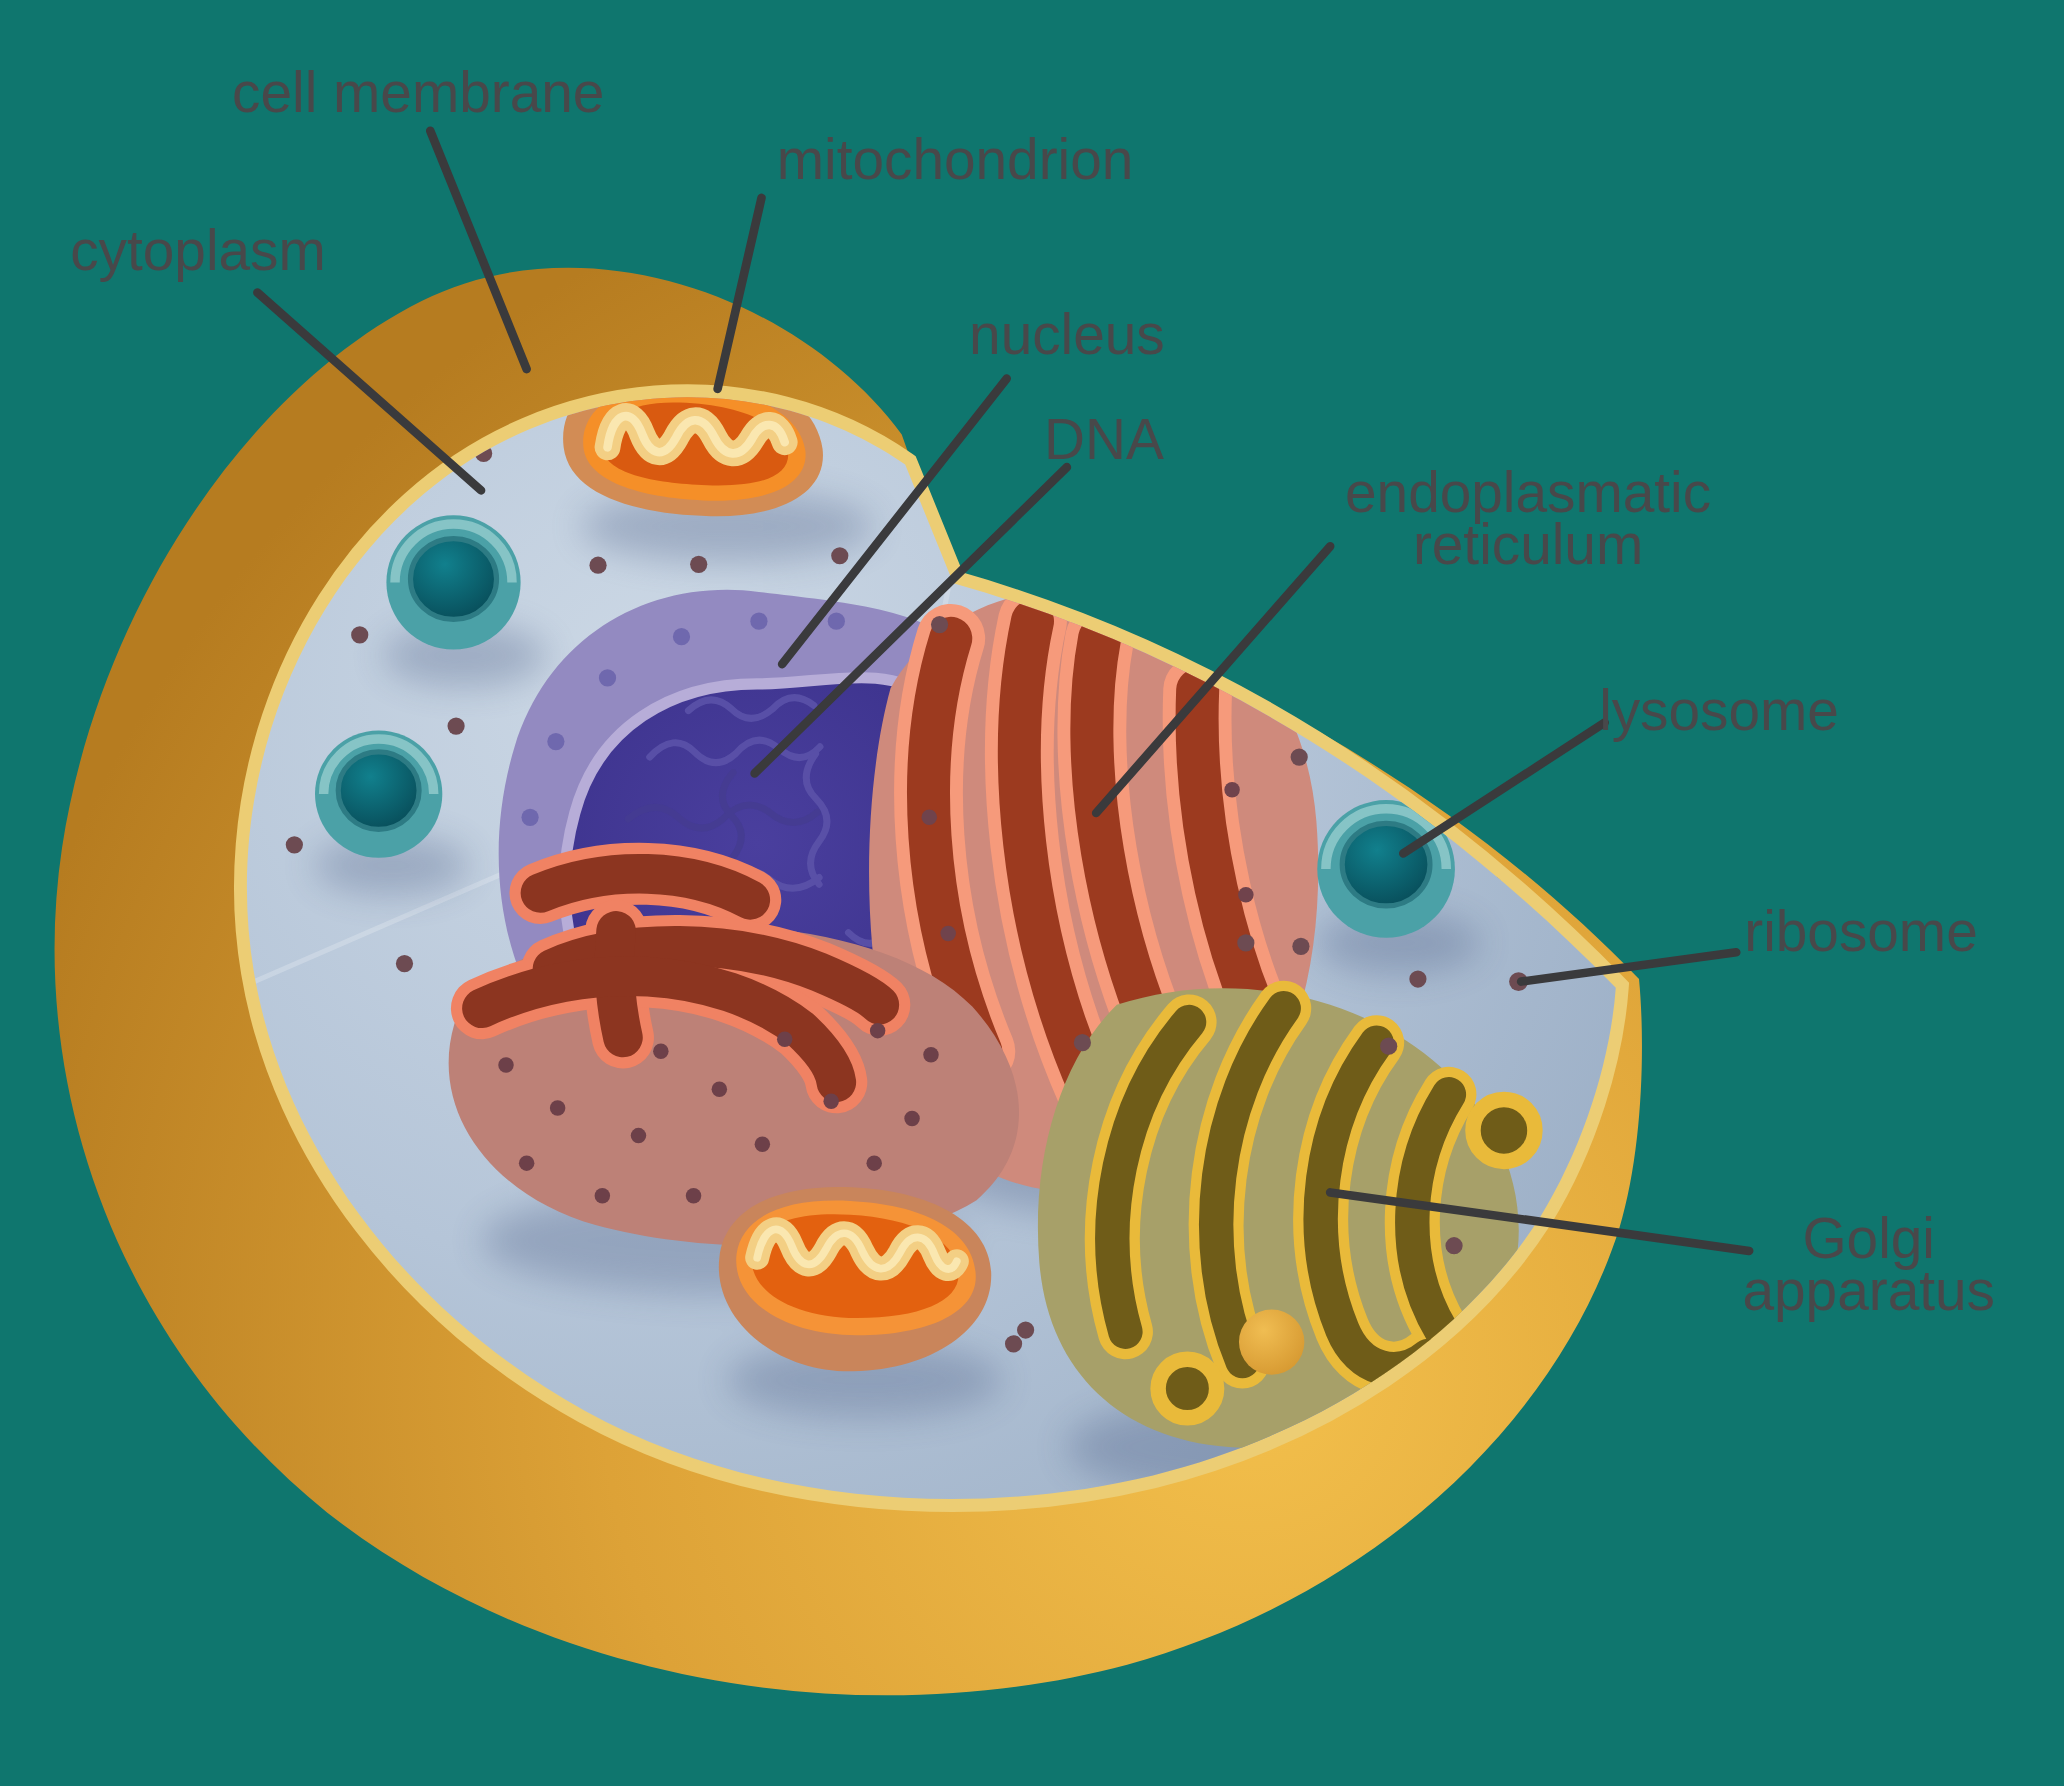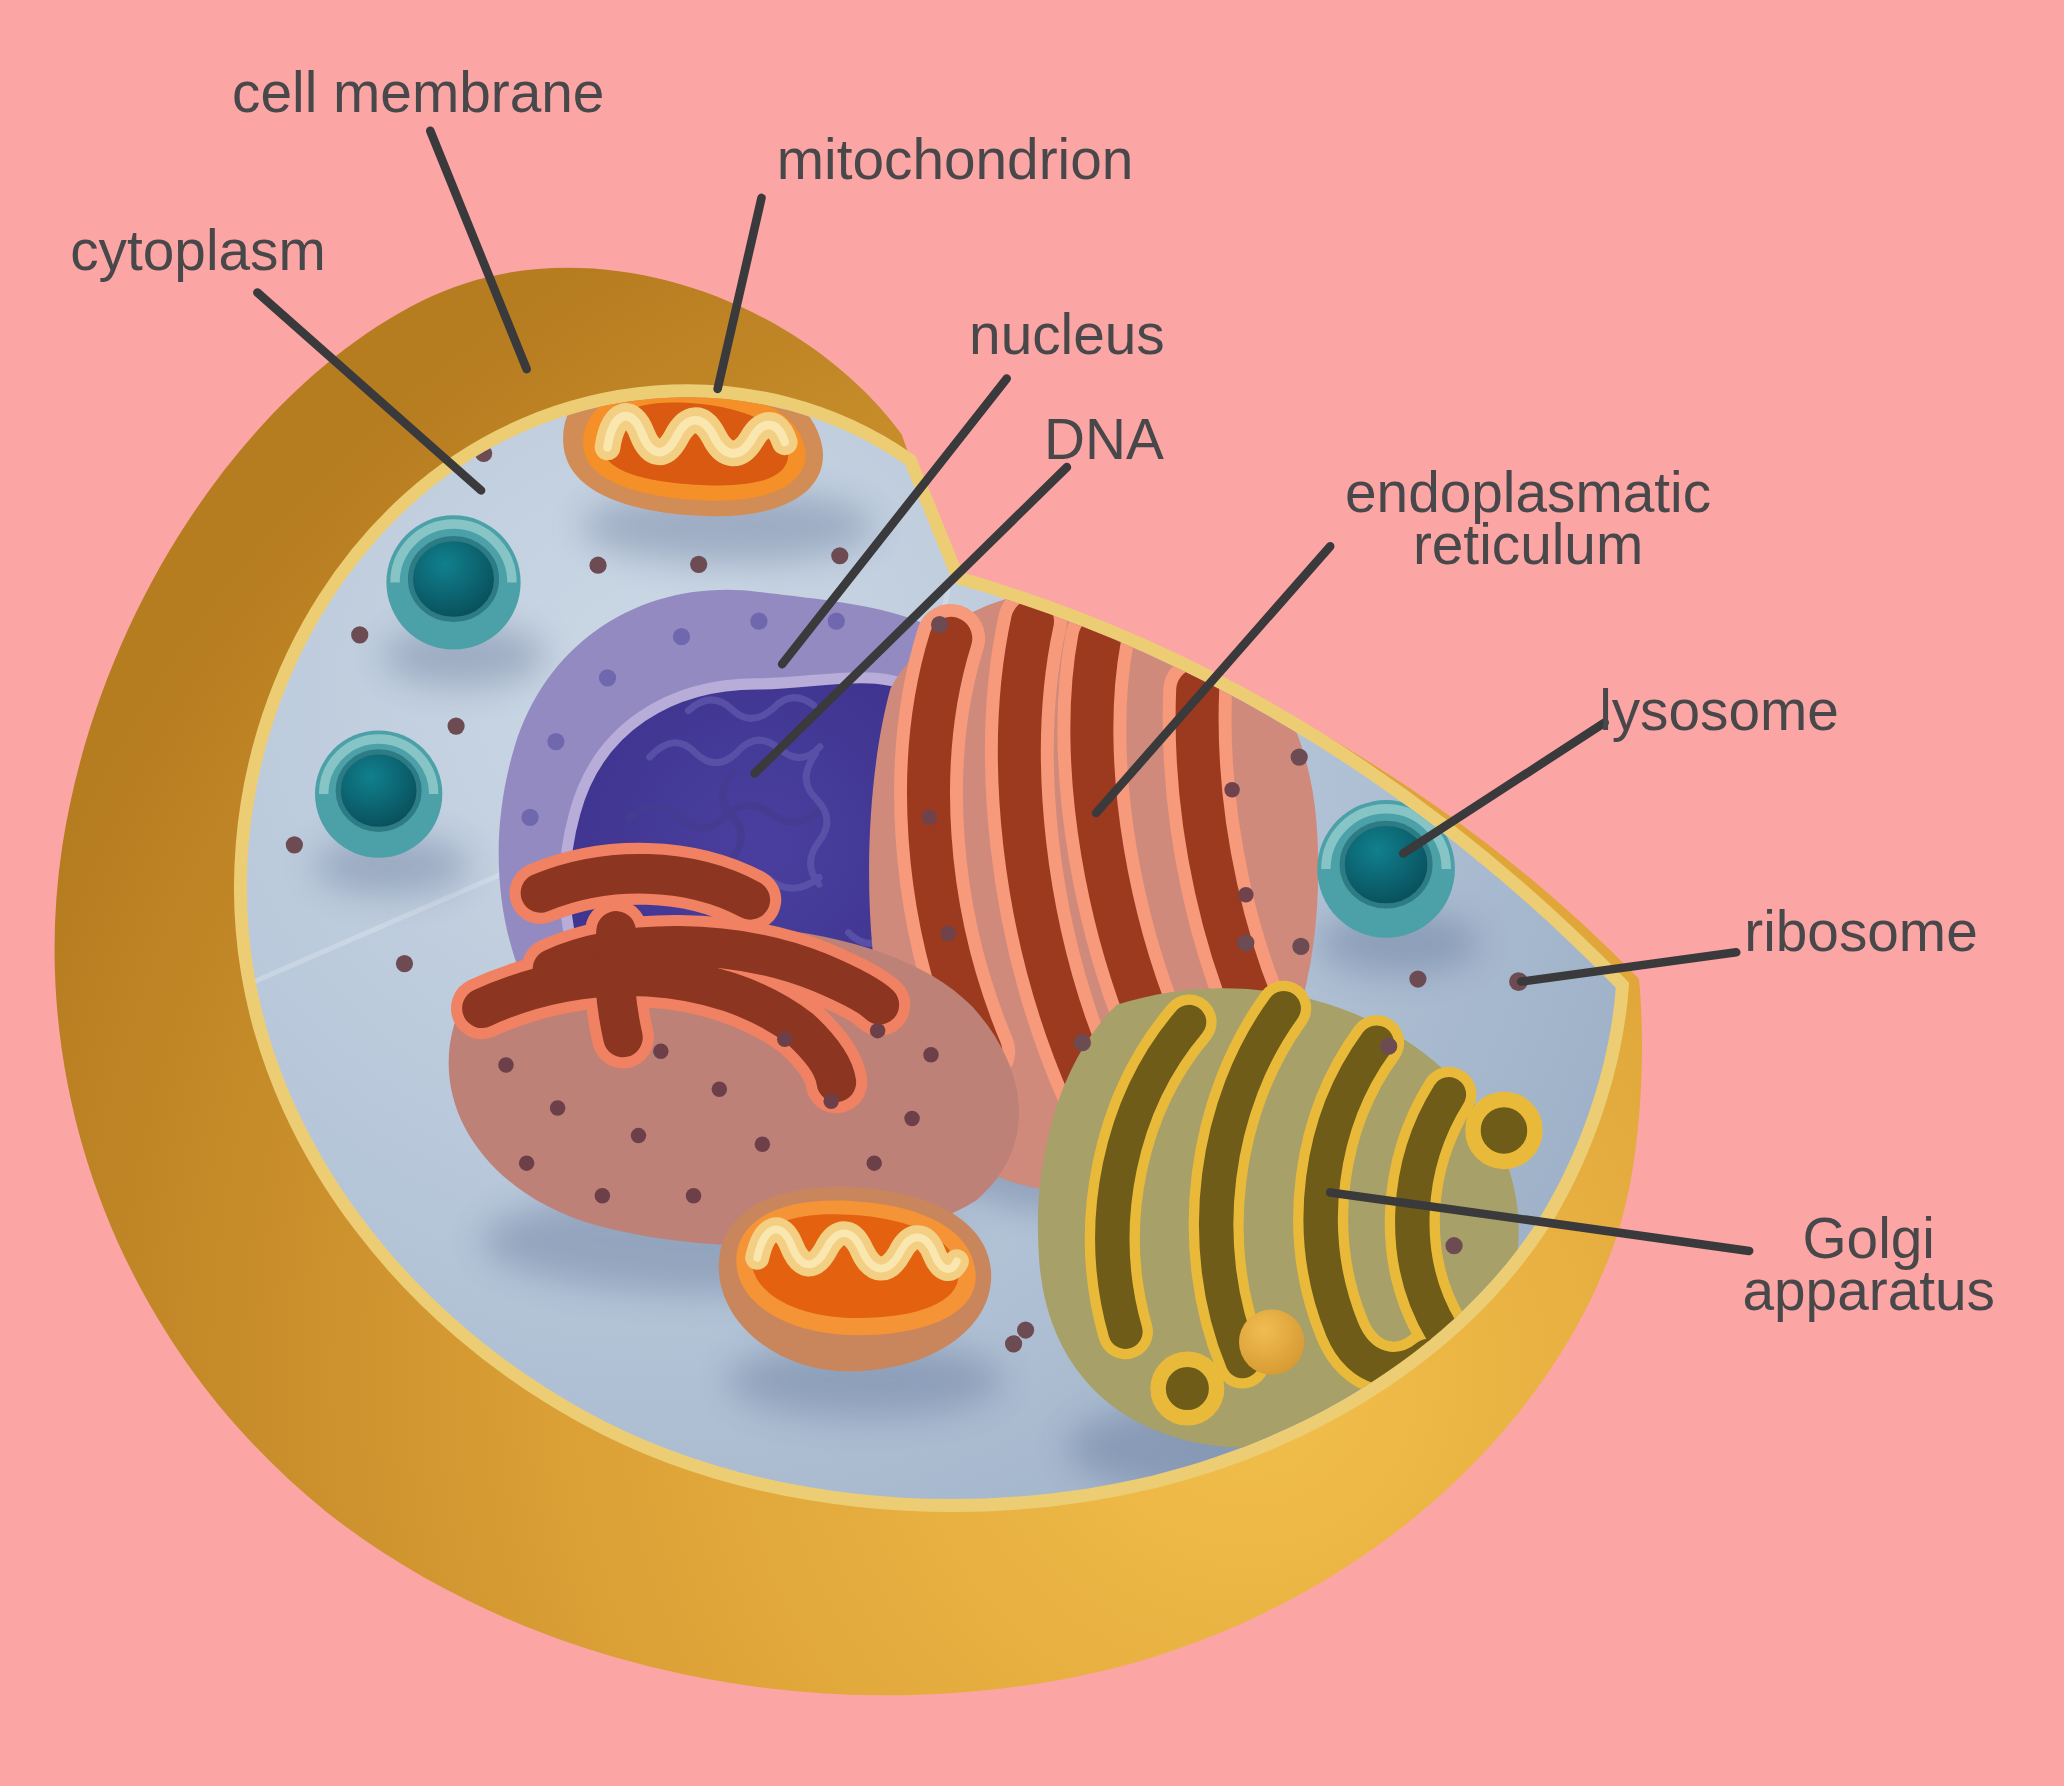--- a/index.html
+++ b/index.html
@@ -1,16 +1,16 @@
 <!DOCTYPE html>
 <html style="font-size:13.8px"><head>
 <meta charset="utf-8">
 <style>
   html,body{margin:0;padding:0;background:#000;}
-  .stage{position:relative;width:2065px;height:1786px;background:#fca5a5;overflow:hidden;}
+  .stage{position:relative;width:2065px;height:1786px;background:#0f766e;overflow:hidden;}
   svg{display:block;}
   text.lbl{font-family:"Liberation Sans","DejaVu Sans",sans-serif;font-size:66px;fill:#48484a;}
 </style>
 </head>
 <body>
 
 <div class="stage">
 <svg width="2065" height="1786" viewBox="0 0 2400 2076">
   <defs>
     <radialGradient id="goldGrad" gradientUnits="userSpaceOnUse" cx="1450" cy="1600" r="1500">

